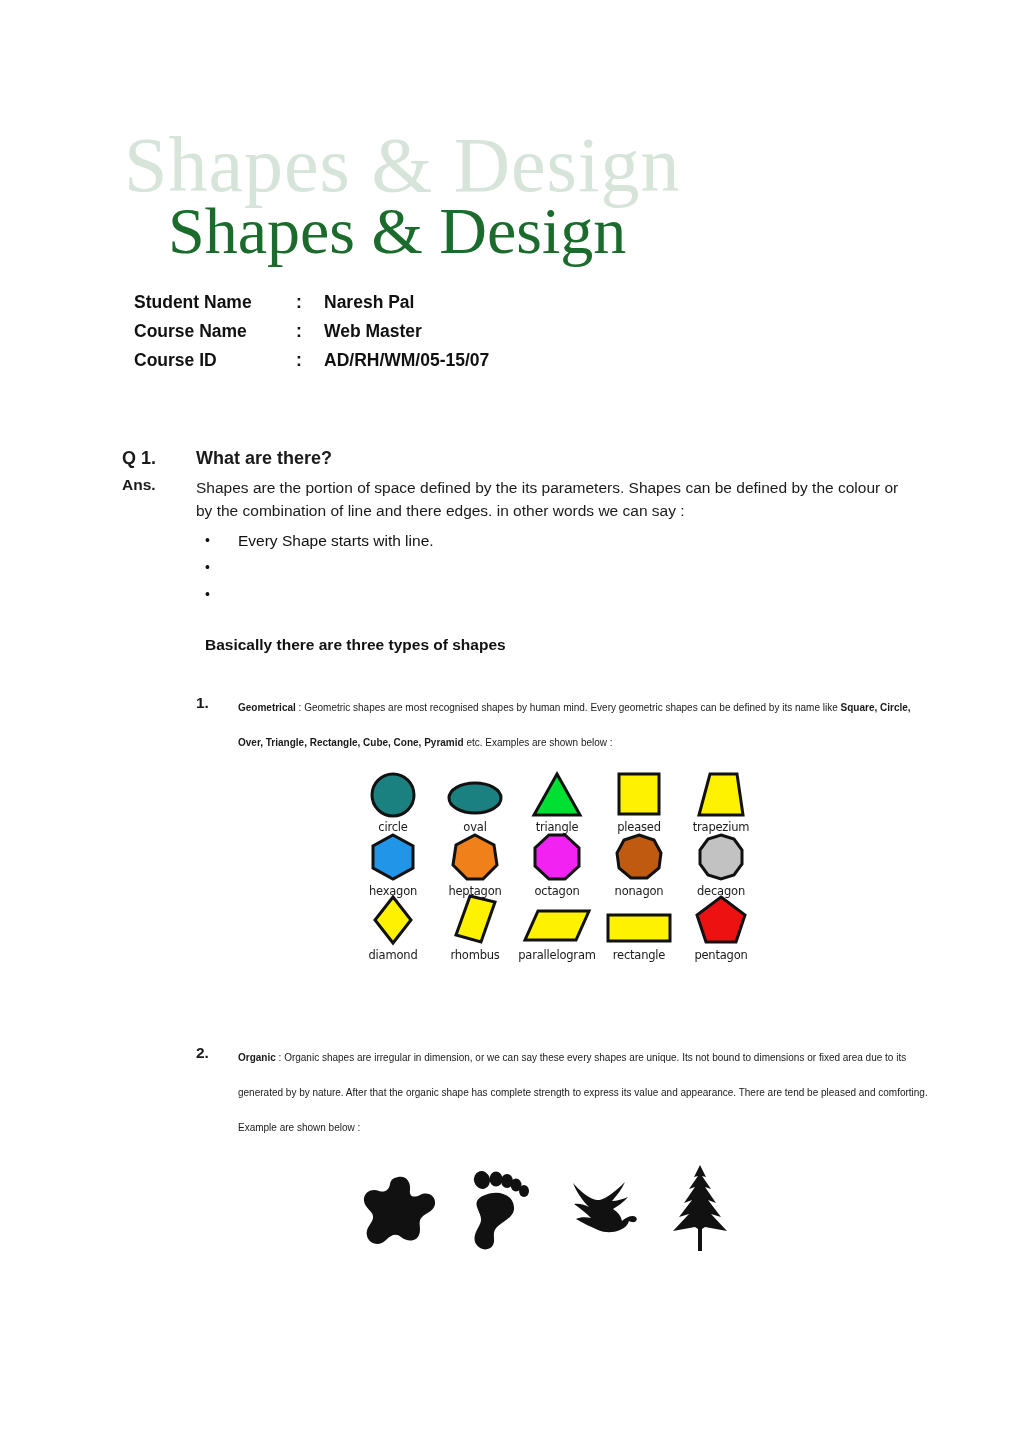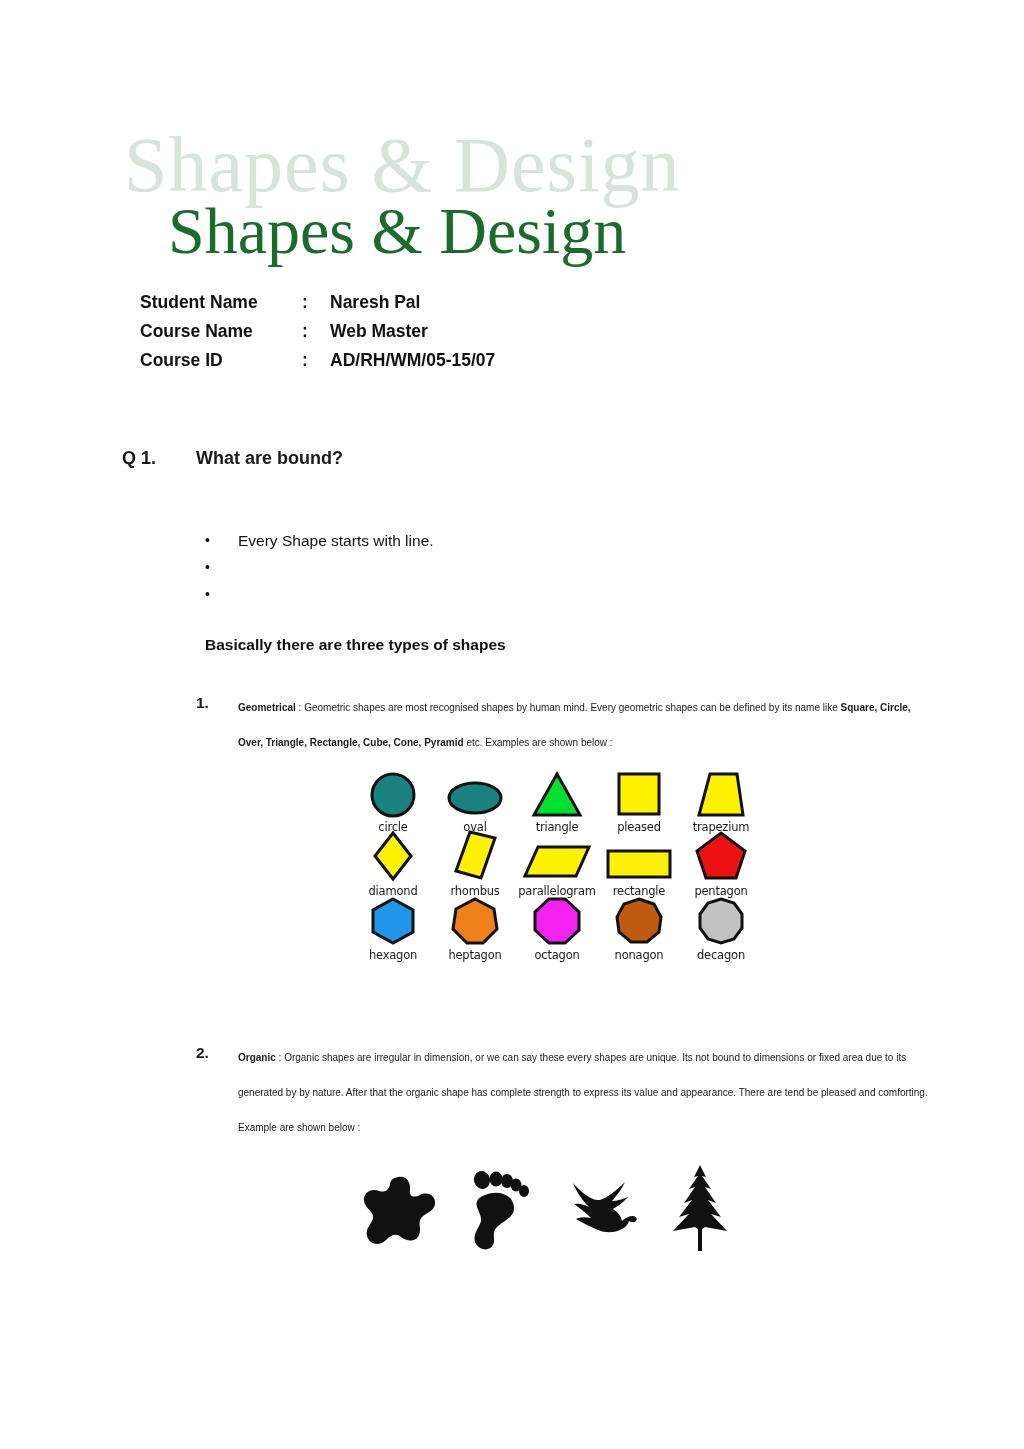--- a/index.html
+++ b/index.html
@@ -44,21 +44,21 @@
     font-size: 66px;
     letter-spacing: 0px;
     color: #1b6b2c;
     white-space: nowrap;
     line-height: 1;
   }
 
   
   .info-block {
     position: absolute;
-    left: 140px;
+    left: 134px;
     top: 288px;
     font-size: 17.5px;
     font-weight: bold;
     line-height: 29px;
     color: #111;
   }
   .info-row {
     display: flex;
     white-space: nowrap;
   }
@@ -221,21 +221,25 @@
   <div class="info-row">
     <span class="info-label">Course ID</span>
     <span class="info-colon">:</span>
     <span class="info-value">AD/RH/WM/05-15/07</span>
   </div>
 </div>
 
 <div class="q-block">
   <div class="q-line">
     <span class="q-tag">Q 1.</span>
-    <span class="q-text">What are bound?</span>
+    <span class="q-text">What are there?</span>
+  </div>
+  <div class="ans-line">
+    <span class="ans-tag">Ans.</span>
+    <span class="ans-text">Shapes are the portion of space defined by the its parameters. Shapes can be defined by the colour or by the combination of line and there edges. in other words we can say :</span>
   </div>
 </div>
 
 <div class="bullets">
   <div class="bullet-item">
     <span class="bullet-dot">•</span>
     <span>Every Shape starts with line.</span>
   </div>
   <div class="bullet-item">
     <span class="bullet-dot">•</span>
@@ -293,20 +297,63 @@
             <polygon points="14,4 41,4 47,45 3,45" fill="#fff200" stroke="#111111" stroke-width="3" stroke-linejoin="miter"></polygon>
           </svg>
       </div>
       <div class="shape-label">trapezium</div>
     </div>
   </div>
 
   <div class="shape-row">
     <div class="shape-cell">
       <div class="shape-art">
+        <svg width="50" height="50" viewBox="0 0 50 50">
+            <polygon points="25,3 45,14 45,36 25,47 5,36 5,14" fill="#2196e8" stroke="#111111" stroke-width="3" stroke-linejoin="miter"></polygon>
+          </svg>
+      </div>
+      <div class="shape-label">hexagon</div>
+    </div>
+    <div class="shape-cell">
+      <div class="shape-art">
+        <svg width="50" height="50" viewBox="0 0 50 50">
+            <polygon points="25,3 44,13 47,33 33,47 17,47 3,33 6,13" fill="#f0801a" stroke="#111111" stroke-width="3" stroke-linejoin="miter"></polygon>
+          </svg>
+      </div>
+      <div class="shape-label">heptagon</div>
+    </div>
+    <div class="shape-cell">
+      <div class="shape-art">
+        <svg width="50" height="50" viewBox="0 0 50 50">
+            <polygon points="17,3 33,3 47,16 47,34 33,47 17,47 3,34 3,16" fill="#f222f2" stroke="#111111" stroke-width="3" stroke-linejoin="miter"></polygon>
+          </svg>
+      </div>
+      <div class="shape-label">octagon</div>
+    </div>
+    <div class="shape-cell">
+      <div class="shape-art">
+        <svg width="50" height="50" viewBox="0 0 50 50">
+            <polygon points="25,3 40,8 47,21 45,36 33,46 17,46 5,36 3,21 10,8" fill="#c05a11" stroke="#111111" stroke-width="3" stroke-linejoin="miter"></polygon>
+          </svg>
+      </div>
+      <div class="shape-label">nonagon</div>
+    </div>
+    <div class="shape-cell">
+      <div class="shape-art">
+        <svg width="50" height="50" viewBox="0 0 50 50">
+            <polygon points="25,3 38,7 46,18 46,32 38,43 25,47 12,43 4,32 4,18 12,7" fill="#c2c2c2" stroke="#111111" stroke-width="3" stroke-linejoin="miter"></polygon>
+          </svg>
+      </div>
+      <div class="shape-label">decagon</div>
+    </div>
+  </div>
+
+  <div class="shape-row">
+    <div class="shape-cell">
+      <div class="shape-art">
         <svg width="44" height="52" viewBox="0 0 44 52">
             <polygon points="22,3 40,26 22,49 4,26" fill="#fff200" stroke="#111111" stroke-width="3" stroke-linejoin="miter"></polygon>
           </svg>
       </div>
       <div class="shape-label">diamond</div>
     </div>
     <div class="shape-cell">
       <div class="shape-art">
         <svg width="48" height="54" viewBox="0 0 48 54">
             <polygon points="19,4 44,10 30,50 5,43" fill="#fff200" stroke="#111111" stroke-width="3" stroke-linejoin="miter"></polygon>
@@ -330,63 +377,20 @@
       </div>
       <div class="shape-label">rectangle</div>
     </div>
     <div class="shape-cell">
       <div class="shape-art">
         <svg width="54" height="52" viewBox="0 0 54 52">
             <polygon points="27,3 51,21 42,48 12,48 3,21" fill="#ee1111" stroke="#111111" stroke-width="3" stroke-linejoin="miter"></polygon>
           </svg>
       </div>
       <div class="shape-label">pentagon</div>
-    </div>
-  </div>
-
-  <div class="shape-row">
-    <div class="shape-cell">
-      <div class="shape-art">
-        <svg width="50" height="50" viewBox="0 0 50 50">
-            <polygon points="25,3 45,14 45,36 25,47 5,36 5,14" fill="#2196e8" stroke="#111111" stroke-width="3" stroke-linejoin="miter"></polygon>
-          </svg>
-      </div>
-      <div class="shape-label">hexagon</div>
-    </div>
-    <div class="shape-cell">
-      <div class="shape-art">
-        <svg width="50" height="50" viewBox="0 0 50 50">
-            <polygon points="25,3 44,13 47,33 33,47 17,47 3,33 6,13" fill="#f0801a" stroke="#111111" stroke-width="3" stroke-linejoin="miter"></polygon>
-          </svg>
-      </div>
-      <div class="shape-label">heptagon</div>
-    </div>
-    <div class="shape-cell">
-      <div class="shape-art">
-        <svg width="50" height="50" viewBox="0 0 50 50">
-            <polygon points="17,3 33,3 47,16 47,34 33,47 17,47 3,34 3,16" fill="#f222f2" stroke="#111111" stroke-width="3" stroke-linejoin="miter"></polygon>
-          </svg>
-      </div>
-      <div class="shape-label">octagon</div>
-    </div>
-    <div class="shape-cell">
-      <div class="shape-art">
-        <svg width="50" height="50" viewBox="0 0 50 50">
-            <polygon points="25,3 40,8 47,21 45,36 33,46 17,46 5,36 3,21 10,8" fill="#c05a11" stroke="#111111" stroke-width="3" stroke-linejoin="miter"></polygon>
-          </svg>
-      </div>
-      <div class="shape-label">nonagon</div>
-    </div>
-    <div class="shape-cell">
-      <div class="shape-art">
-        <svg width="50" height="50" viewBox="0 0 50 50">
-            <polygon points="25,3 38,7 46,18 46,32 38,43 25,47 12,43 4,32 4,18 12,7" fill="#c2c2c2" stroke="#111111" stroke-width="3" stroke-linejoin="miter"></polygon>
-          </svg>
-      </div>
-      <div class="shape-label">decagon</div>
     </div>
   </div>
 </div>
 
 <div class="num-item organic">
   <span class="num-marker">2.</span>
   <span class="num-body"><b>Organic</b><span> : </span><span>Organic shapes are irregular in dimension, or we can say these every shapes are unique. Its not bound to dimensions or fixed area due to its generated by by nature. After that the organic shape has complete strength to express its value and appearance. There are tend be pleased and comforting. Example are shown below :</span></span>
 </div>
 
 <div class="organic-figure">

